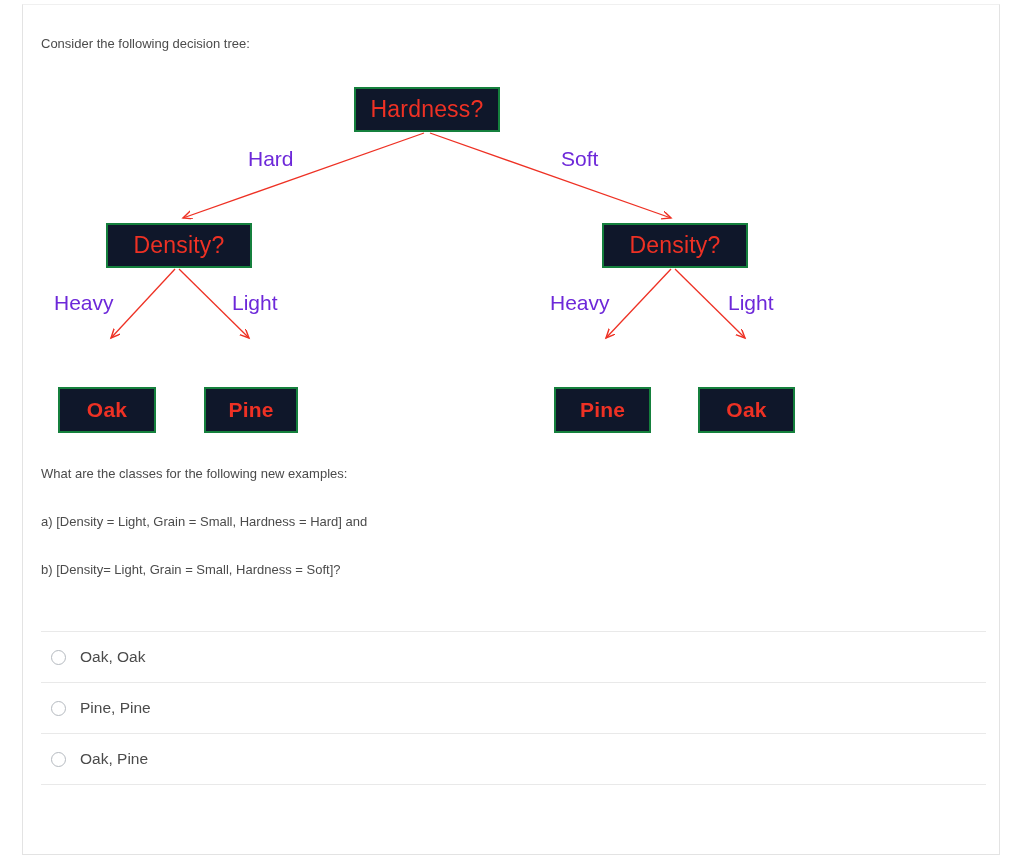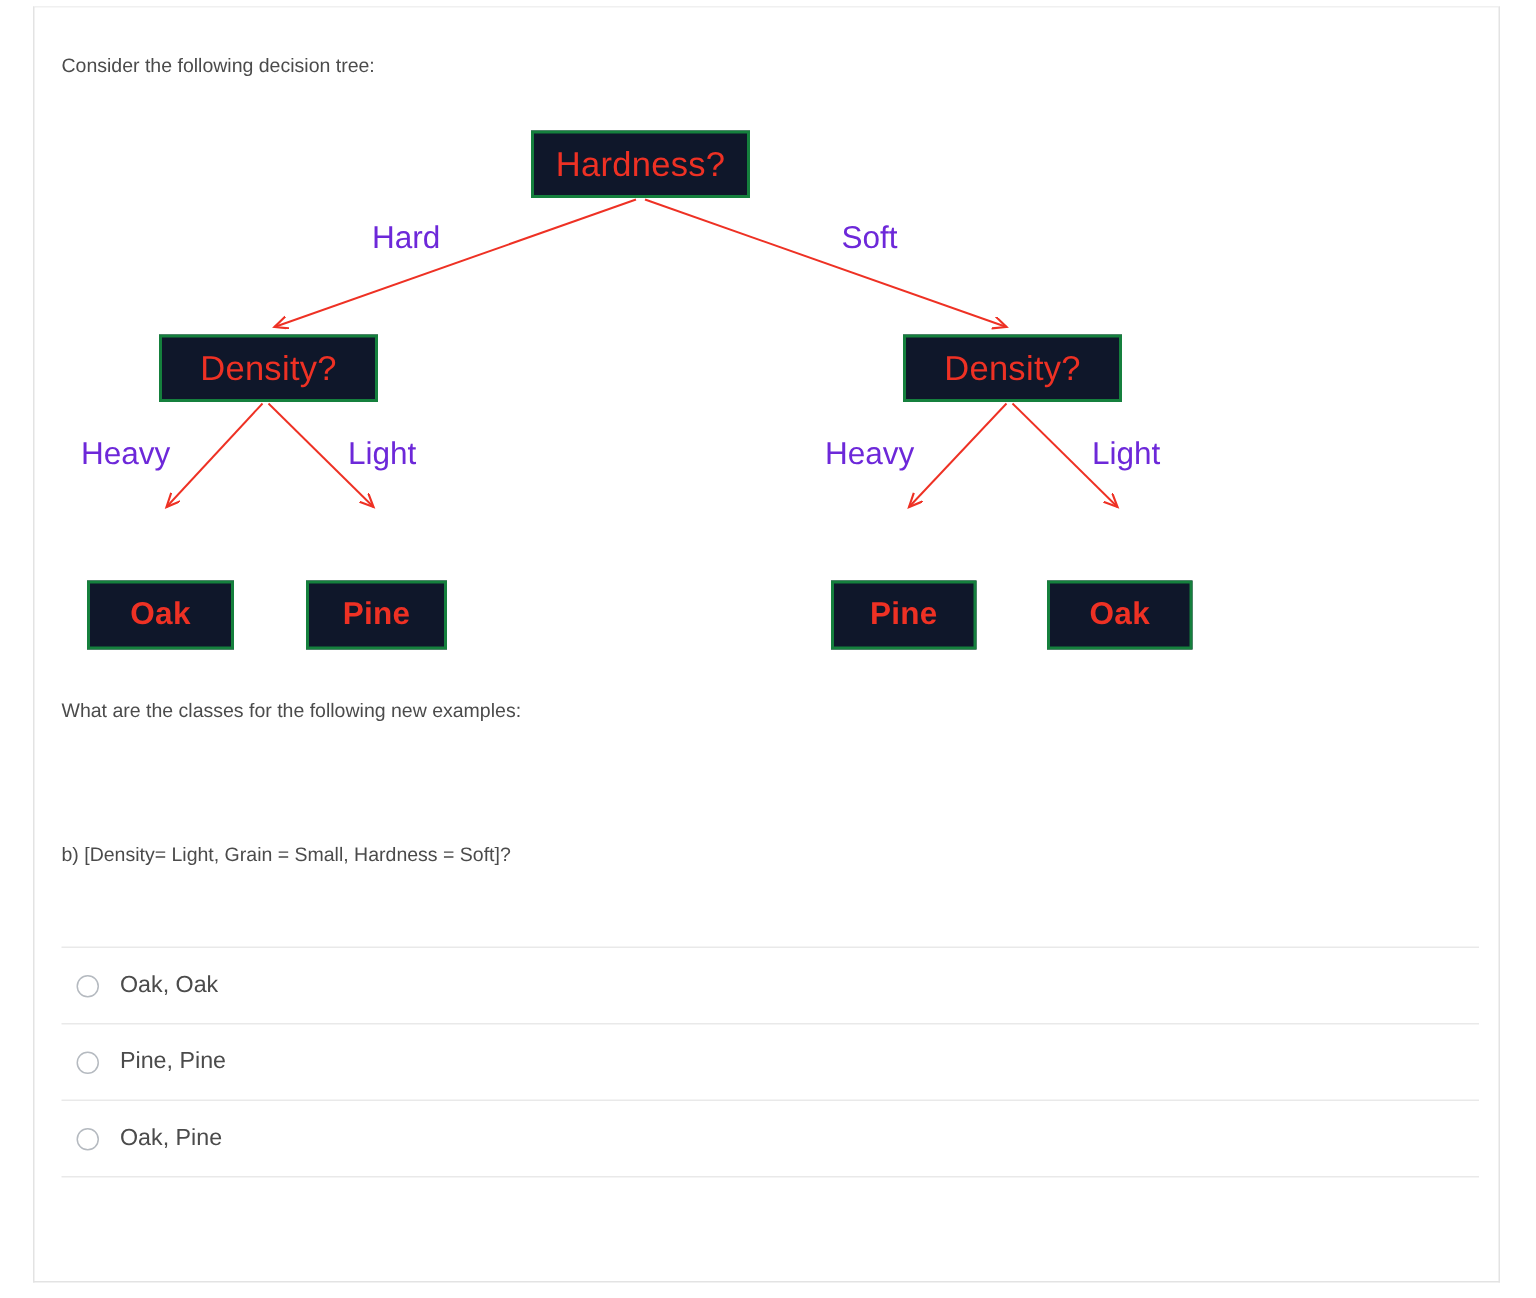--- a/index.html
+++ b/index.html
@@ -179,20 +179,21 @@
 
     <div class="edge-label" id="edge-label-light-l">Light</div>
 
     <div class="edge-label" id="edge-label-heavy-r">Heavy</div>
 
     <div class="edge-label" id="edge-label-light-r">Light</div>
   </div>
 
   <div class="body-text" id="question-lead">What are the classes for the following new examples:</div>
 
+  <div class="body-text" id="example-a">a) [Density = Light, Grain = Small, Hardness = Hard] and</div>
 
   <div class="body-text" id="example-b">b) [Density= Light, Grain = Small, Hardness = Soft]?</div>
 
   <div id="answer-options">
     <div class="option-row">
       <span class="radio-circle"></span>
       <span class="option-label">Oak, Oak</span>
     </div>
     <div class="option-row">
       <span class="radio-circle"></span>

